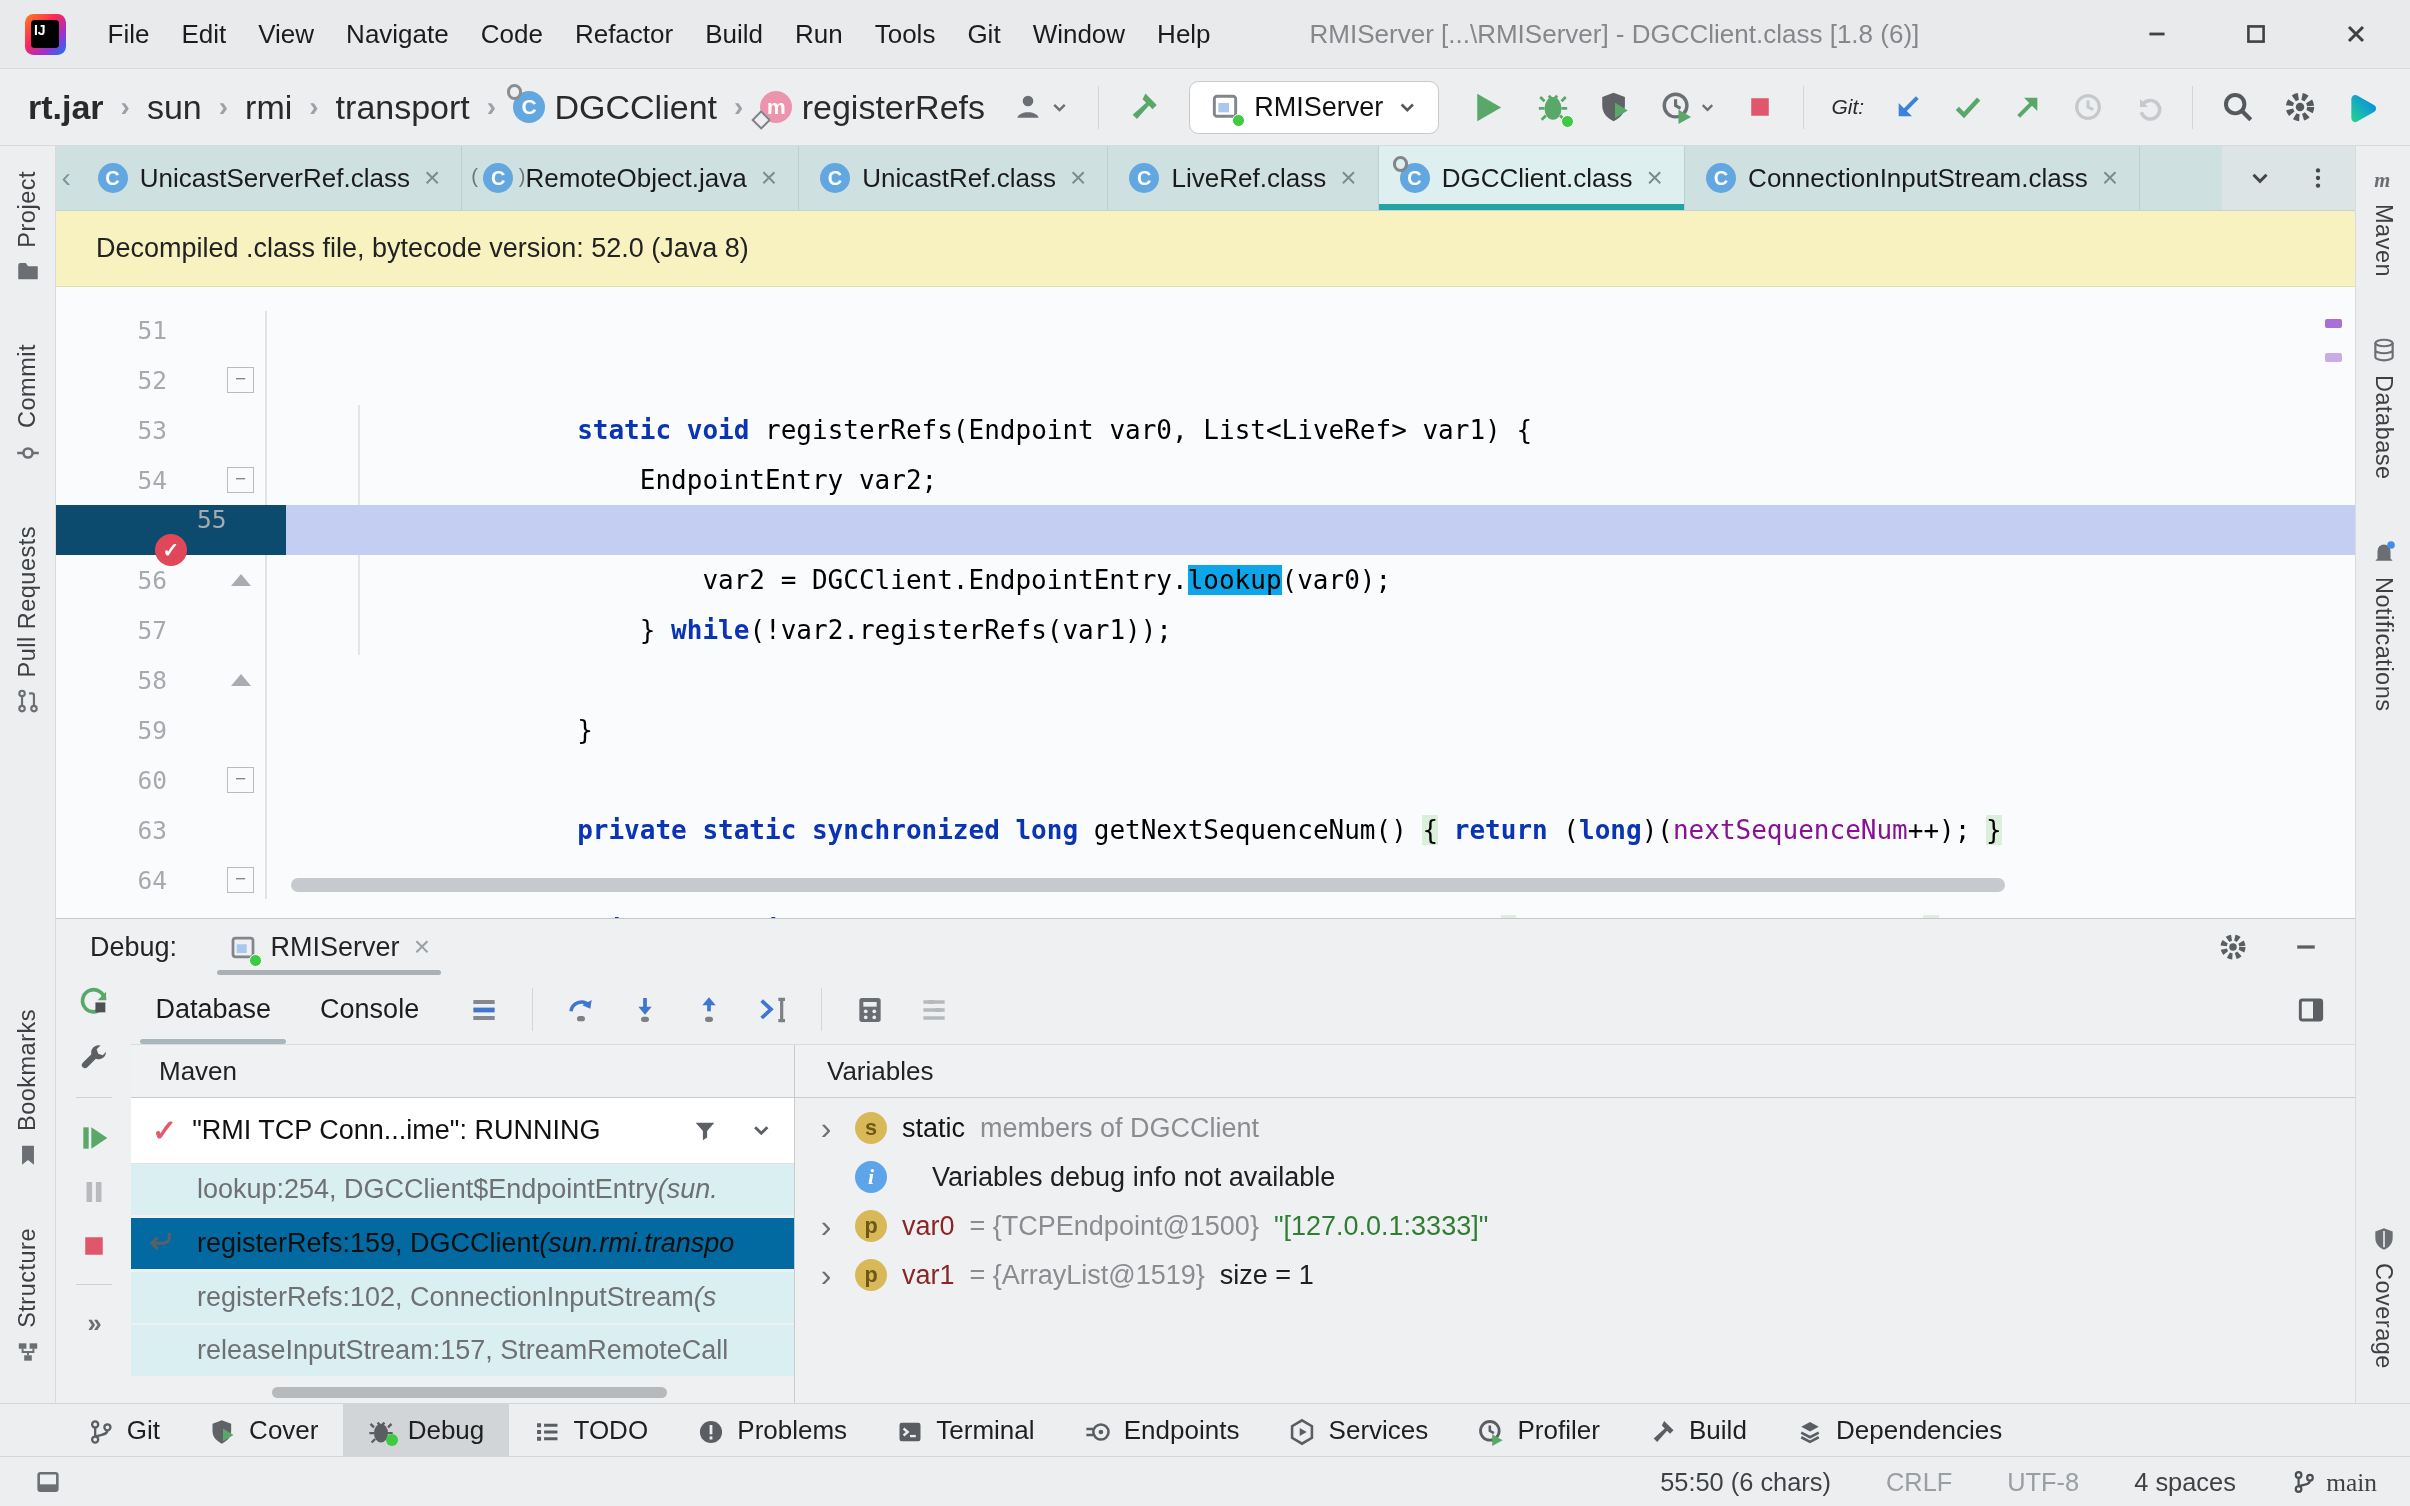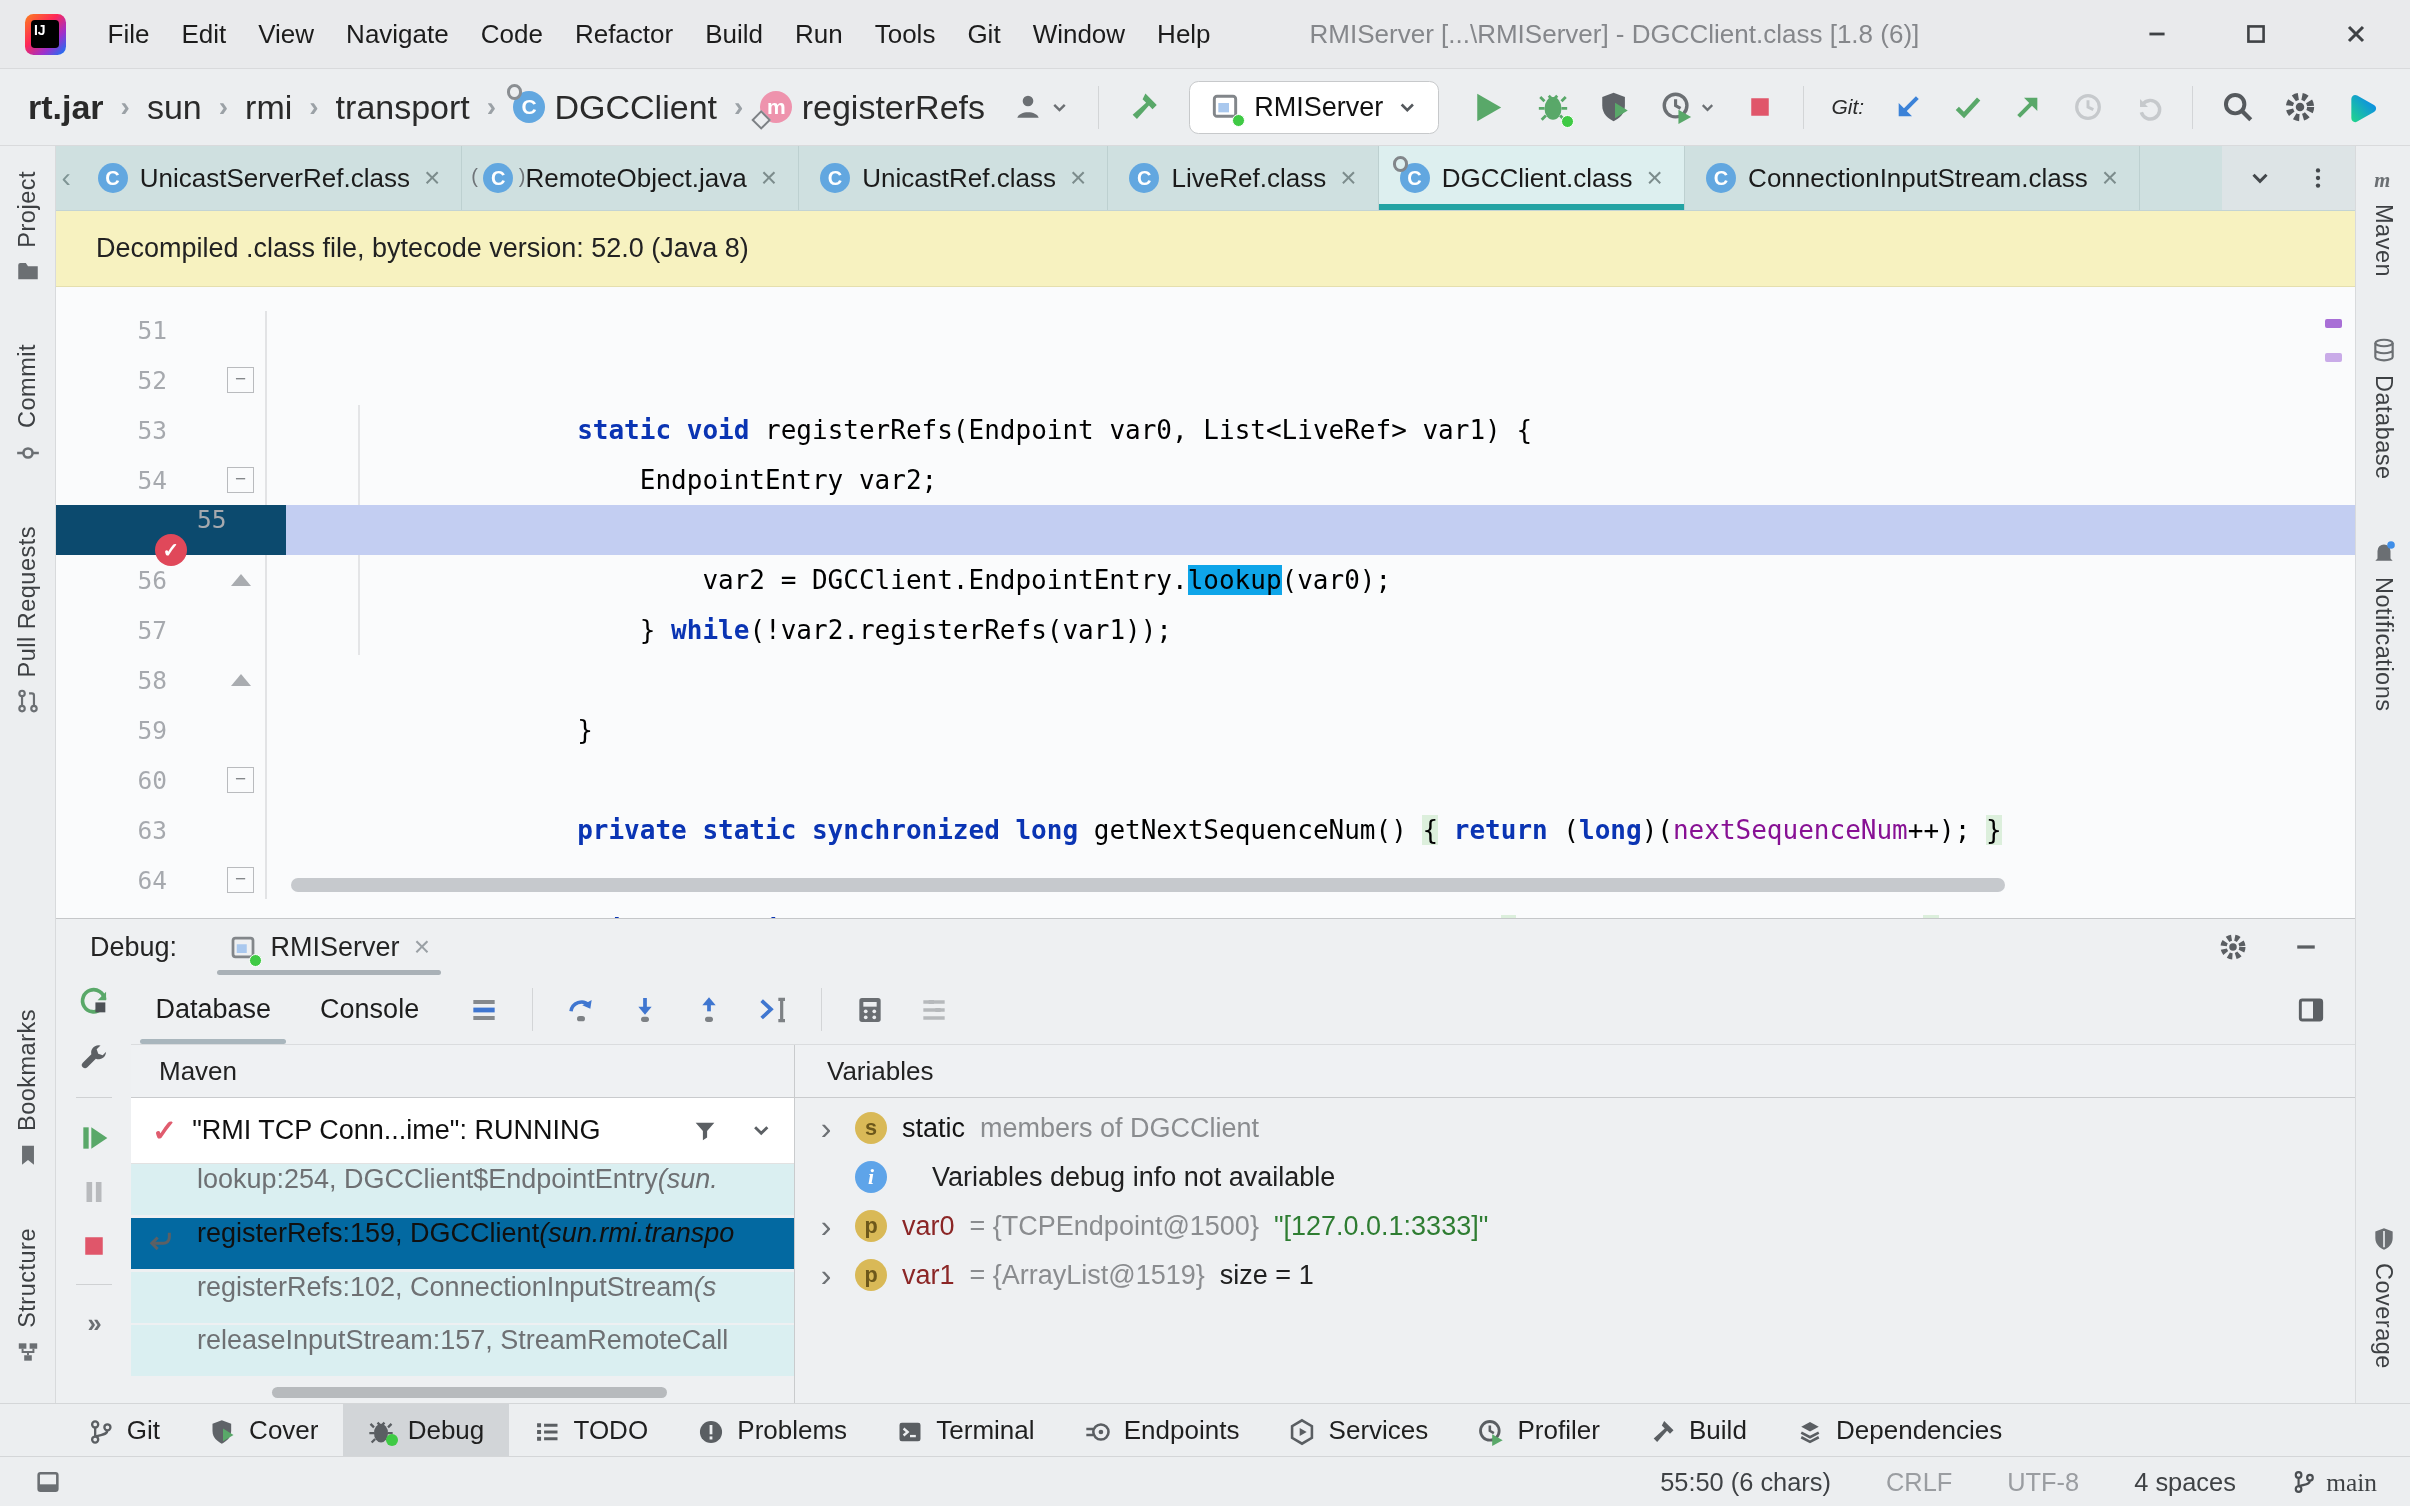--- a/index.html
+++ b/index.html
@@ -115,21 +115,21 @@
   .dtab{position:relative;display:flex;align-items:center;padding:0 24.5px;font-size:27px;color:#1d1d1d;}
   .dtab.c-active::after{content:"";position:absolute;left:9.4px;right:9.4px;bottom:0;height:4.7px;background:#a9b6bd;border-radius:2.8px;}
   .dtb-icons{display:flex;align-items:center;gap:32px;margin-left:24.5px;}
   .dtb-right{margin-left:auto;display:flex;align-items:center;padding-right:28px;color:#5c6064;}
   .dcontent{flex:1;display:flex;min-height:0;}
   .frames{flex:none;width:664px;border-right:0.9px solid #c9cbcd;display:flex;flex-direction:column;background:#eef0f2;}
   .pane-header{flex:none;height:53px;display:flex;align-items:center;padding-left:28px;font-size:26px;color:#222;border-bottom:0.9px solid #c9cbcd;background:#eff1f3;}
   .thread-row{flex:none;height:66px;background:#fff;border-bottom:0.9px solid #e2e2e2;display:flex;align-items:center;padding:0 21px;font-size:27px;color:#101010;gap:15px;}
   .thread-check{color:#e05c6e;font-size:30px;font-weight:bold;}
   .thread-right{margin-left:auto;display:flex;align-items:center;gap:30px;color:#5c6064;}
-  .frow{position:relative;flex:none;height:51px;margin-bottom:2.8px;display:flex;padding-left:66px;font-size:27px;color:#6e7073;white-space:nowrap;overflow:hidden;}
+  .frow{position:relative;flex:none;height:51px;margin-bottom:2.8px;display:flex;align-items:center;padding-left:66px;font-size:27px;color:#6e7073;white-space:nowrap;overflow:hidden;}
   .frow.c-alt{background:#daeff1;}
   .frow.c-selected{background:#0369a1;color:#101010;}
   .fpkg{font-style:italic;}
   .fic{position:absolute;left:15px;top:9.4px;color:#5c6064;}
   .fic svg{display:none;}
   .fic.c-ret svg{display:block;}
   .fscroll{margin-top:auto;margin-bottom:4.7px;margin-left:141px;width:395px;height:11.3px;border-radius:5.6px;background:#b7babd;}
   .vars{flex:1;display:flex;flex-direction:column;background:#eef0f2;min-width:0;}
   .vars .pane-header{padding-left:32px;}
   .vrows{padding-top:5.6px;}

